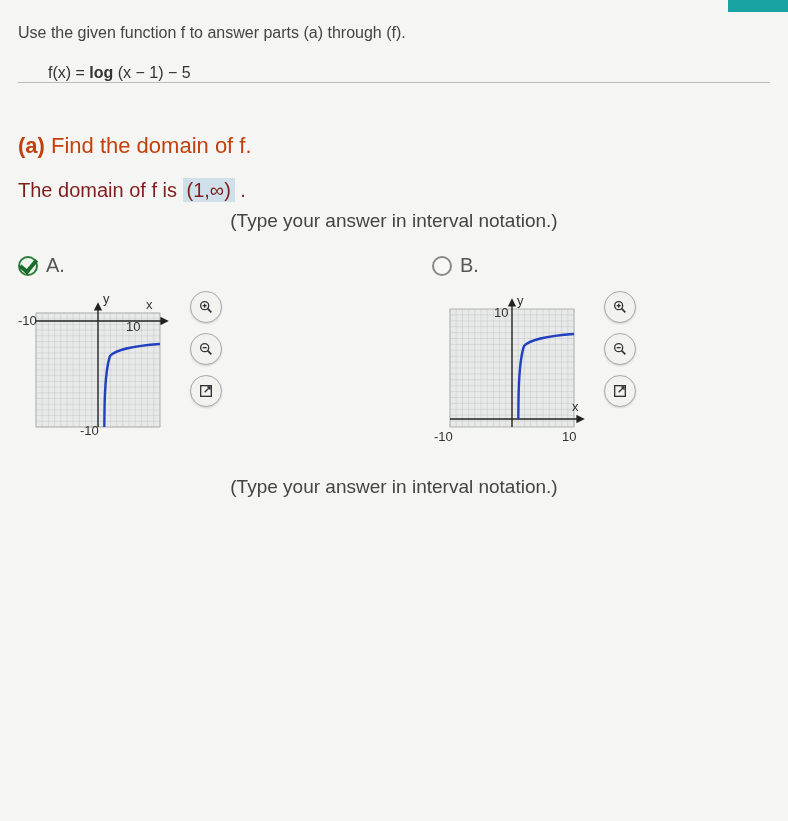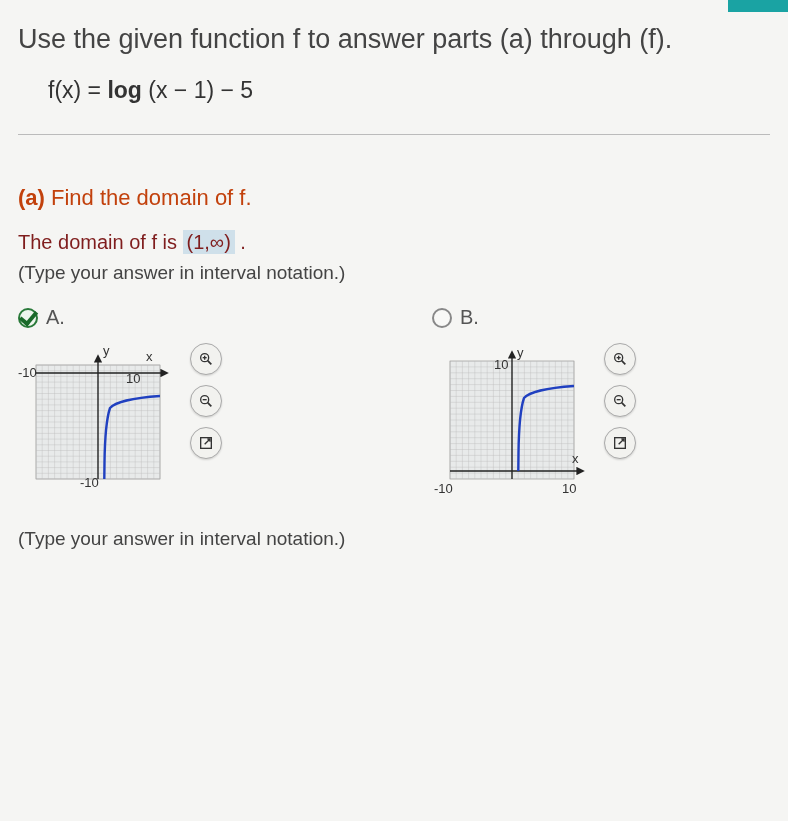--- a/index.html
+++ b/index.html
@@ -15,29 +15,28 @@
   .header-bar {
     position: absolute;
     top: 0; right: 0;
     width: 60px; height: 12px;
     background: #1aa3a3;
   }
   .content {
     padding: 24px 18px 0 18px;
   }
   .prompt {
-    font-size: 27px;
+    font-size: 16px;
     color: #444;
     margin-bottom: 22px;
   }
   .formula {
-    font-size: 23px;
+    font-size: 16px;
     color: #333;
     padding-left: 30px;
-    margin-bottom: 30px;
   }
   .formula b { font-weight: bold; }
   hr.sep {
     border: none;
     border-top: 1px solid #bbb;
     margin: 0 0 50px 0;
   }
   .part {
     font-size: 22px;
     color: #c2410c;
@@ -50,20 +49,21 @@
     margin-bottom: 8px;
   }
   .answer-highlight {
     background: #cfe0ea;
     padding: 1px 4px;
   }
   .hint {
     font-size: 19px;
     color: #444;
     margin-bottom: 22px;
+    text-align: center;
   }
   .choices {
     display: flex;
     gap: 210px;
     margin-top: 18px;
     margin-bottom: 40px;
   }
   .choice {
     display: flex;
     flex-direction: column;

